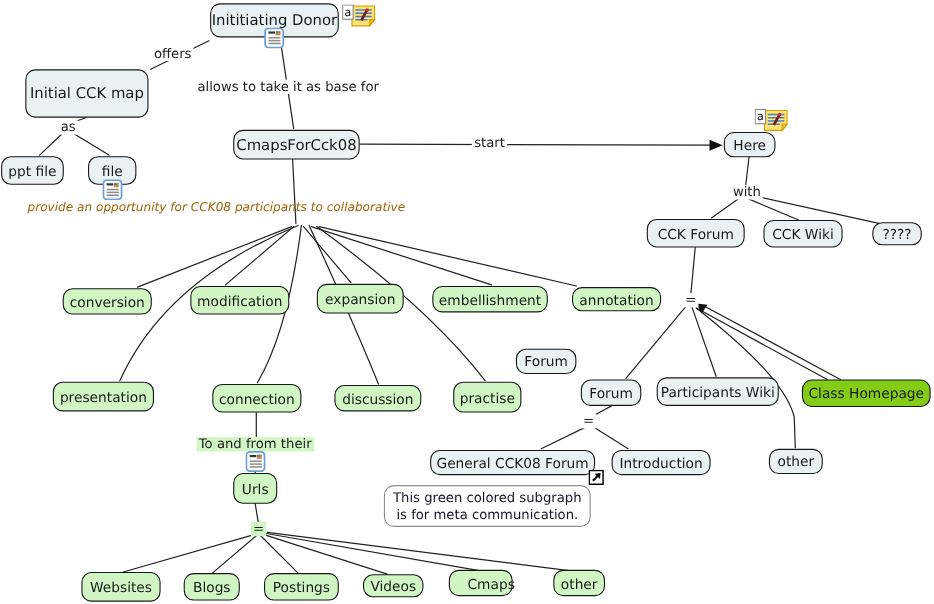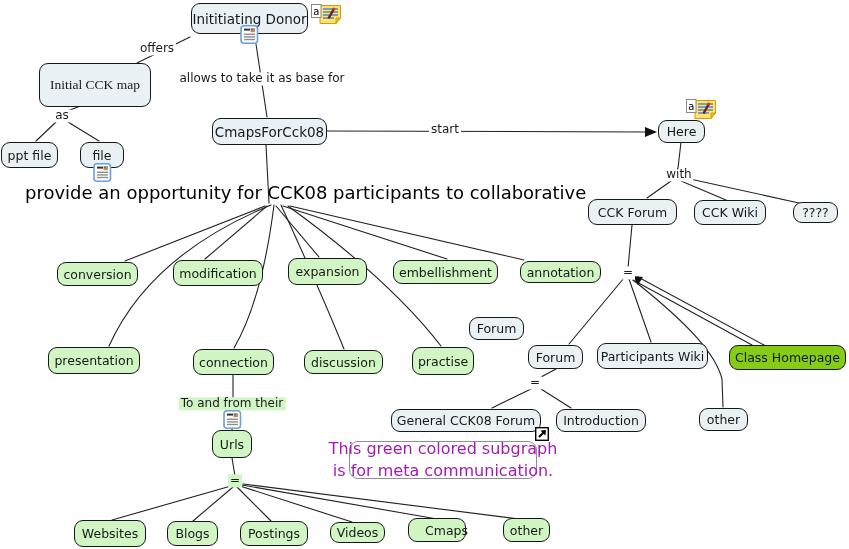--- a/index.html
+++ b/index.html
@@ -15,25 +15,25 @@
   }
   .node.big{font-size:13.5px;}
   .node.green{background:#d2f6c3;}
   .node.white{background:#84cc16;}
   .phrase{
     position:absolute;transform:translate(-50%,-50%);background:#ffffff;color:#191c1f;
     font-size:12px;white-space:nowrap;z-index:2;padding:0 2px;line-height:1.1;
   }
   .phrase.green-bg{background:#d2f6c3;}
   .floating-text{
-    position:absolute;color:#000000;font-size:18px;white-space:nowrap;z-index:2;
+    position:absolute;color:#a16207;font-size:11px;white-space:nowrap;z-index:2;font-style:italic;
   }
   .note{
     position:absolute;box-sizing:border-box;border:1px solid #8f8f8f;border-radius:9px;background:#ffffff;
-    color:#a21caf;font-size:16px;line-height:1.35;display:flex;flex-direction:column;
+    color:#0f172a;font-size:12px;line-height:1.35;display:flex;flex-direction:column;
     align-items:center;justify-content:center;z-index:2;white-space:nowrap;
   }
   .icon{position:absolute;z-index:3;line-height:0;}
 </style>
 </head>
 <body>
 
 <div id="stage">
 
   <svg id="edges" width="849" height="549">
@@ -82,21 +82,21 @@
   </svg>
 
   <div class="floating-text" style="left:25px;top:182px;">provide an opportunity for CCK08 participants to collaborative</div>
 
   <div class="note" style="left:349px;top:441px;width:188px;height:38px;">
     <span>This green colored subgraph</span>
     <span>is for meta communication.</span>
   </div>
 
 <div class="node big" style="left: 191px; top: 3px; width: 117px; height: 31px;">Inititiating Donor</div>
-    <div class="node big" style="left: 39px; top: 63px; width: 112px; height: 44px; font-family: Liberation Serif, serif;">Initial CCK map</div>
+    <div class="node big" style="left: 23px; top: 63px; width: 112px; height: 44px;">Initial CCK map</div>
     <div class="node big" style="left: 212px; top: 118px; width: 115px; height: 27px;">CmapsForCck08</div>
     <div class="node" style="left: 1px; top: 142px; width: 57px; height: 26px;">ppt file</div>
     <div class="node" style="left: 80px; top: 142px; width: 44px; height: 26px;">file</div>
     <div class="node" style="left: 658px; top: 120px; width: 47px; height: 23px;">Here</div>
     <div class="node" style="left: 588px; top: 199px; width: 89px; height: 26px;">CCK Forum</div>
     <div class="node" style="left: 694px; top: 200px; width: 72px; height: 25px;">CCK Wiki</div>
     <div class="node" style="left: 793px; top: 202px; width: 45px; height: 21px;">????</div>
     <div class="node" style="left: 469px; top: 317px; width: 55px; height: 23px;">Forum</div>
     <div class="node" style="left: 528px; top: 345px; width: 55px; height: 24px;">Forum</div>
     <div class="node" style="left: 597px; top: 343px; width: 111px; height: 26px;">Participants Wiki</div>

